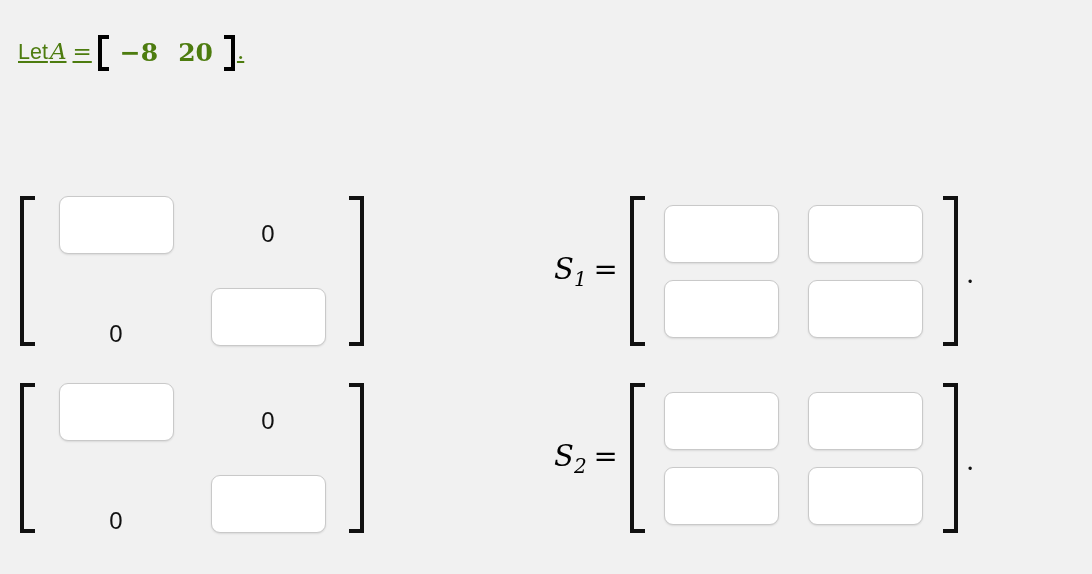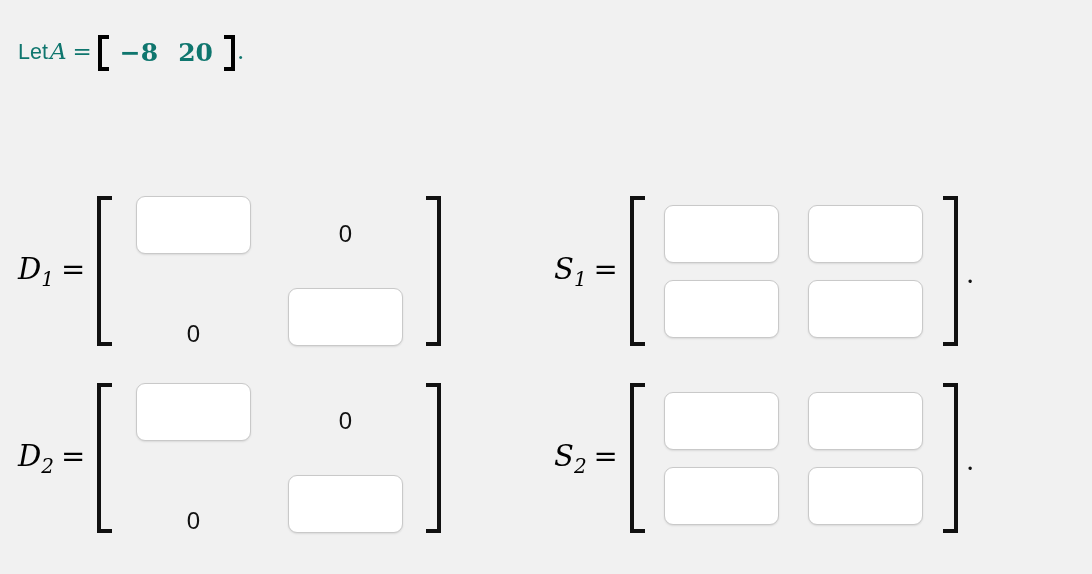--- a/index.html
+++ b/index.html
@@ -20,22 +20,23 @@
   .statement {
     position: absolute;
     left: 18px;
     top: 8px;
     width: 1060px;
   }
   .line {
     display: block;
     font-size: 21.5px;
     line-height: 34px;
-    color: #0f766e;
+    color: #4d7c0f;
     white-space: nowrap;
+    text-decoration: underline;
   }
   .line-1 {
     height: 86px;
     line-height: 86px;
   }
   .mathit {
     font-family: "DejaVu Serif", "Liberation Serif", serif;
     font-style: italic;
     font-size: 23px;
     padding: 0 2px;
@@ -232,21 +233,20 @@
 
 
 
 </div>
 
 <div class="answers">
 
   <div class="ans-row">
 
     <div class="ans-block d-block">
-      <span class="ans-label"><span>D</span><span class="sub">1</span><span class="eq">=</span></span>
       <span class="bracket-wrap">
         <span class="bk left">
             <i class="spine"></i>
             <i class="capT"></i>
             <i class="capB"></i>
           </span>
         <span class="cellgrid">
           <span class="cell" style="align-items: flex-start;">
               <input class="ansbox" type="text" value="" style="">
             </span>
@@ -297,21 +297,20 @@
           </span>
       </span>
       <span class="trail-period">.</span>
     </div>
 
   </div>
 
   <div class="ans-row">
 
     <div class="ans-block d-block">
-      <span class="ans-label"><span>D</span><span class="sub">2</span><span class="eq">=</span></span>
       <span class="bracket-wrap">
         <span class="bk left">
             <i class="spine"></i>
             <i class="capT"></i>
             <i class="capB"></i>
           </span>
         <span class="cellgrid">
           <span class="cell" style="align-items: flex-start;">
               <input class="ansbox" type="text" value="" style="">
             </span>

